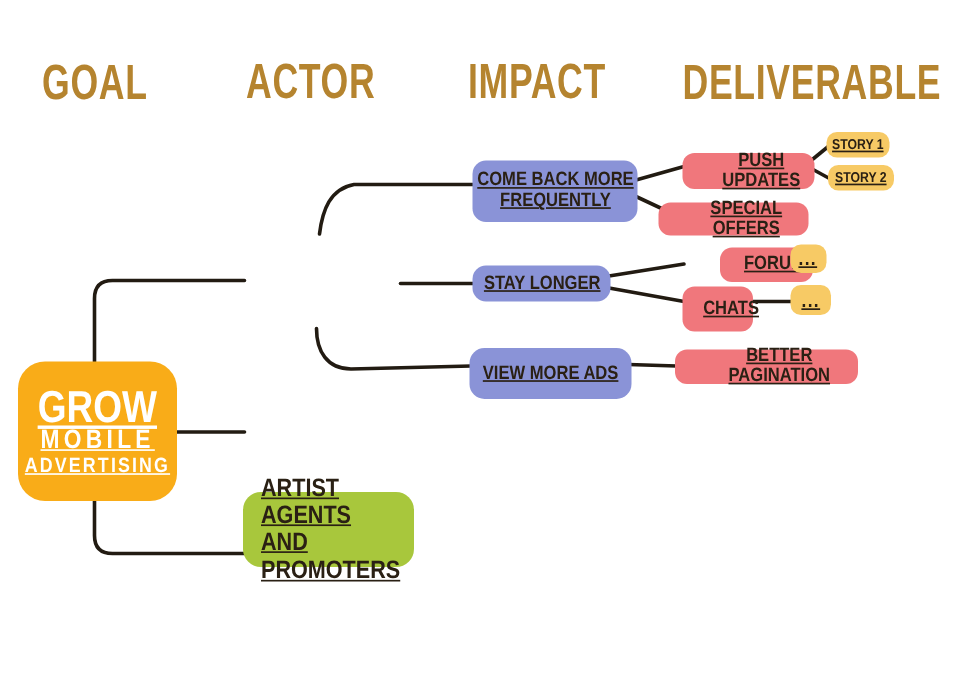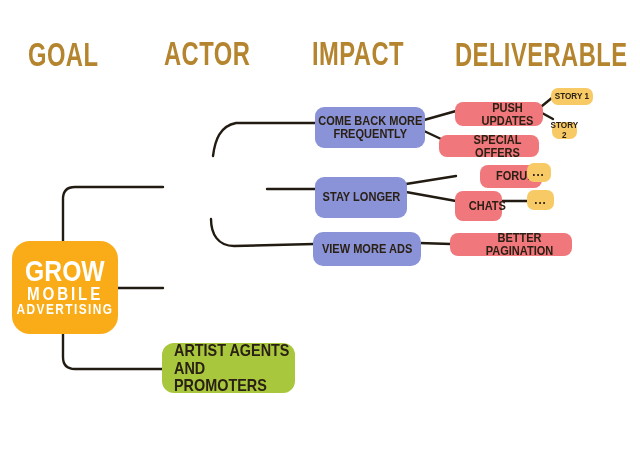--- a/index.html
+++ b/index.html
@@ -18,21 +18,21 @@
     letter-spacing:0.5px;transform:scale(0.88,1.22);transform-origin:left top;
     white-space:nowrap;
   }
   #h-goal{left:28px;top:37px;}
   #h-actor{left:164px;top:36px;}
   #h-impact{left:312px;top:36px;}
   #h-deliverable{left:455px;top:37px;}
 
   .node{
     position:absolute;display:flex;align-items:center;justify-content:center;
-    color:var(--box-text);font-weight:bold;text-align:center;box-sizing:border-box;
+    color:var(--box-text);font-weight:bold;text-align:center;box-sizing:border-box;text-decoration:underline;
   }
   .node .box-label{
     white-space:pre-line;line-height:1.08;display:block;
     transform:scale(0.96,1.12);
   }
   .node.left-align{justify-content:flex-start;text-align:left;padding-left:12px;}
   .node.left-align .box-label{transform-origin:left center;}
 
   .goal-node{background:var(--goal);border-radius:18px;color:var(--goal-text);flex-direction:column;gap:2px;}
   .goal-node .g1{font-size:26px;line-height:1;transform:scale(0.95,1.15);}
@@ -41,31 +41,31 @@
 
   .actor-node{background:var(--actor);border-radius:12px;font-size:15px;}
   .impact-node{background:var(--impact);border-radius:9px;font-size:11.5px;}
   .deliv-node{background:var(--deliverable);border-radius:8px;font-size:11.5px;padding-left:17px;}
   .story-node{background:var(--story);border-radius:7px;font-size:8.5px;}
   .dots-node{background:var(--story);border-radius:7px;font-size:12px;letter-spacing:1px;}
 
   #n-goal{left:12px;top:241px;width:106px;height:93px;}
   #n-superfans{left:162px;top:155px;width:106px;height:66px;}
   #n-concert{left:162px;top:263px;width:106px;height:48px;}
-  #n-artist{left:162px;top:343px;width:133px;height:50px;}
+  #n-artist{left:162px;top:328px;width:114px;height:50px;}
   #n-comeback{left:315px;top:107px;width:110px;height:41px;}
-  #n-stay{left:315px;top:177px;width:92px;height:41px;}
+  #n-stay{left:315px;top:177px;width:92px;height:24px;}
   #n-view{left:313px;top:232px;width:108px;height:34px;border-radius:10px;}
   #n-push{left:455px;top:102px;width:88px;height:24px;}
   #n-special{left:439px;top:135px;width:100px;height:22px;}
   #n-forums{left:455px;top:165px;width:62px;height:23px;margin-left:25px;}
   #n-chats{left:455px;top:191px;width:47px;height:30px;}
   #n-pagination{left:450px;top:233px;width:122px;height:23px;}
   #n-story1{left:551px;top:88px;width:42px;height:17px;}
-  #n-story2{left:552px;top:122px;width:25px;height:17px;}
+  #n-story2{left:552px;top:110px;width:44px;height:17px;}
   #n-dots1{left:527px;top:163px;width:24px;height:19px;}
   #n-dots2{left:527px;top:190px;width:27px;height:20px;}
 </style>
 </head>
 <body>
 
 <div class="canvas">
 
   <svg class="connectors" viewBox="0 0 640 465">
     <path d="M 63 242 L 63 199 Q 63 187 75 187 L 163 187"></path>

